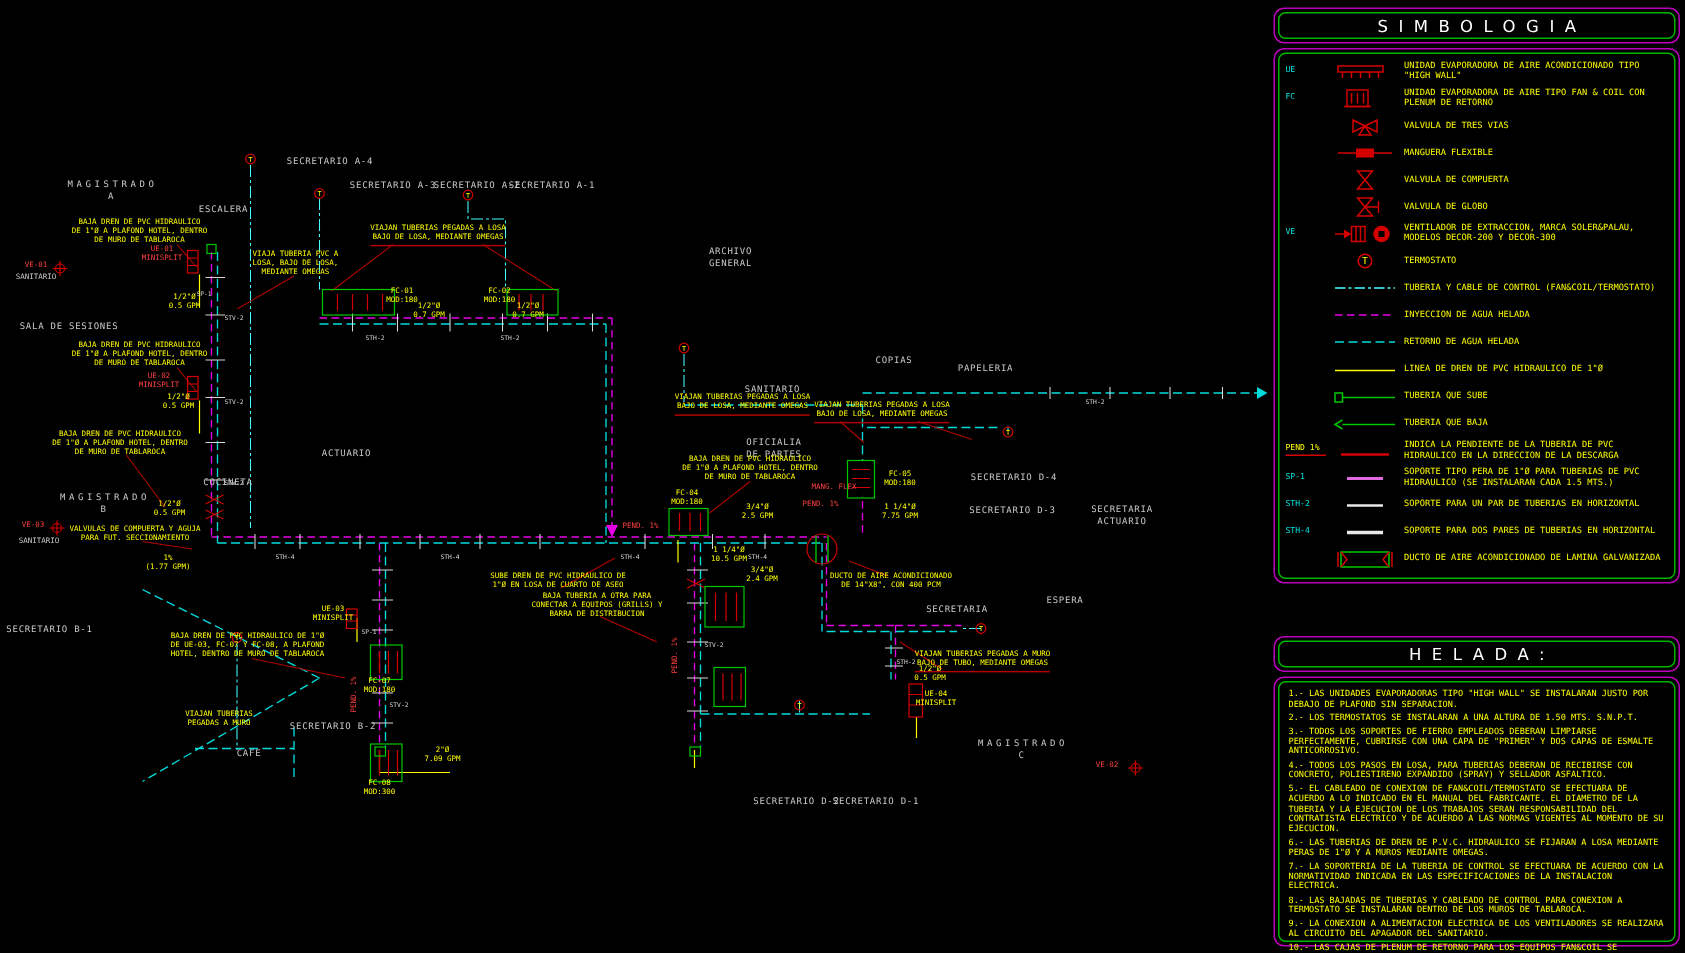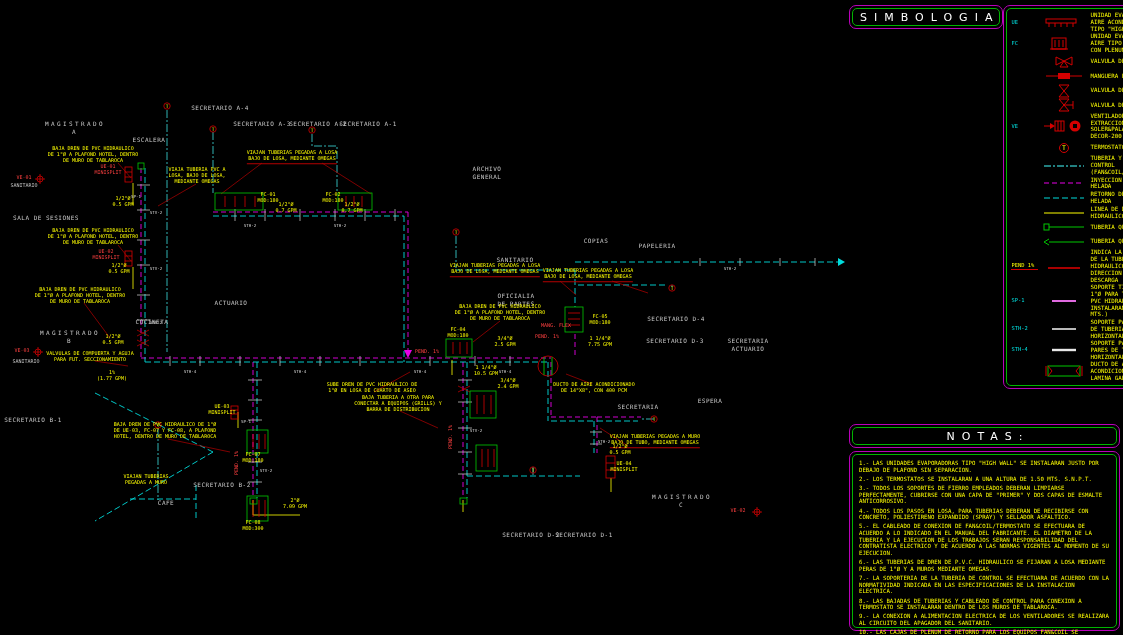--- a/index.html
+++ b/index.html
@@ -13,21 +13,21 @@
   .room.ls{letter-spacing:2.4px;}
   .ann{position:absolute;transform:translate(-50%,-50%);color:#ffff00;font-size:5px;
        text-align:center;white-space:pre;line-height:1.15;}
   .ann.r{color:#ff4040;}
   .ann.w{color:#c9c9c9;}
   .ann.u{border-bottom:1px solid #b40000;padding-bottom:1px;}
   .ann.v{transform:translate(-50%,-50%) rotate(-90deg);}
   .tick{position:absolute;transform:translate(-50%,-50%);color:#d8d8d8;font-size:4.2px;white-space:pre;}
   
   .panel{position:absolute;left:849px;width:271px;}
-  #simb{top:5px;height:384px;display:flex;flex-direction:row;}
+  #simb{top:5px;height:384px;display:flex;flex-direction:column;}
   #notas{top:424px;height:207px;display:flex;flex-direction:column;}
   .obox{border:1px solid #bb00bb;border-radius:7px;padding:2px;box-sizing:border-box;}
   .ibox{border:1px solid #00b400;border-radius:5px;height:100%;box-sizing:border-box;}
   .titlebox{height:24px;flex:none;margin-bottom:3px;}
   .titlebox .ibox{display:flex;align-items:center;justify-content:center;}
   .ptitle{color:#ffffff;font-family:"DejaVu Sans",sans-serif;font-size:11px;
           letter-spacing:7px;white-space:nowrap;padding-left:7px;}
   .bodybox{flex:1;min-height:0;}
   #legend-rows{display:flex;flex-direction:column;justify-content:space-around;
                height:100%;padding:3px 4px;box-sizing:border-box;}
@@ -458,21 +458,21 @@
             </span>
             <span class="ltext">DUCTO DE AIRE ACONDICIONADO DE LAMINA GALVANIZADA</span>
           </div>
         </div>
     </div>
   </div>
 
   <div class="panel" id="notas">
     <div class="obox titlebox">
       <div class="ibox">
-          <span class="ptitle">NOTAS:</span>
+          <span class="ptitle">HELADA:</span>
         </div>
     </div>
     <div class="obox bodybox">
       <div class="ibox" id="notes-list">
           <div class="note">1.- LAS UNIDADES EVAPORADORAS TIPO "HIGH WALL" SE INSTALARAN JUSTO POR DEBAJO DE PLAFOND SIN SEPARACION.</div>
           <div class="note">2.- LOS TERMOSTATOS SE INSTALARAN A UNA ALTURA DE 1.50 MTS. S.N.P.T.</div>
           <div class="note">3.- TODOS LOS SOPORTES DE FIERRO EMPLEADOS DEBERAN LIMPIARSE PERFECTAMENTE, CUBRIRSE CON UNA CAPA DE "PRIMER" Y DOS CAPAS DE ESMALTE ANTICORROSIVO.</div>
           <div class="note">4.- TODOS LOS PASOS EN LOSA, PARA TUBERIAS DEBERAN DE RECIBIRSE CON CONCRETO, POLIESTIRENO EXPANDIDO (SPRAY) Y SELLADOR ASFALTICO.</div>
           <div class="note">5.- EL CABLEADO DE CONEXION DE FAN&amp;COIL/TERMOSTATO SE EFECTUARA DE ACUERDO A LO INDICADO EN EL MANUAL DEL FABRICANTE. EL DIAMETRO DE LA TUBERIA Y LA EJECUCION DE LOS TRABAJOS SERAN RESPONSABILIDAD DEL CONTRATISTA ELECTRICO Y DE ACUERDO A LAS NORMAS VIGENTES AL MOMENTO DE SU EJECUCION.</div>
           <div class="note">6.- LAS TUBERIAS DE DREN DE P.V.C. HIDRAULICO SE FIJARAN A LOSA MEDIANTE PERAS DE 1"Ø Y A MUROS MEDIANTE OMEGAS.</div>

